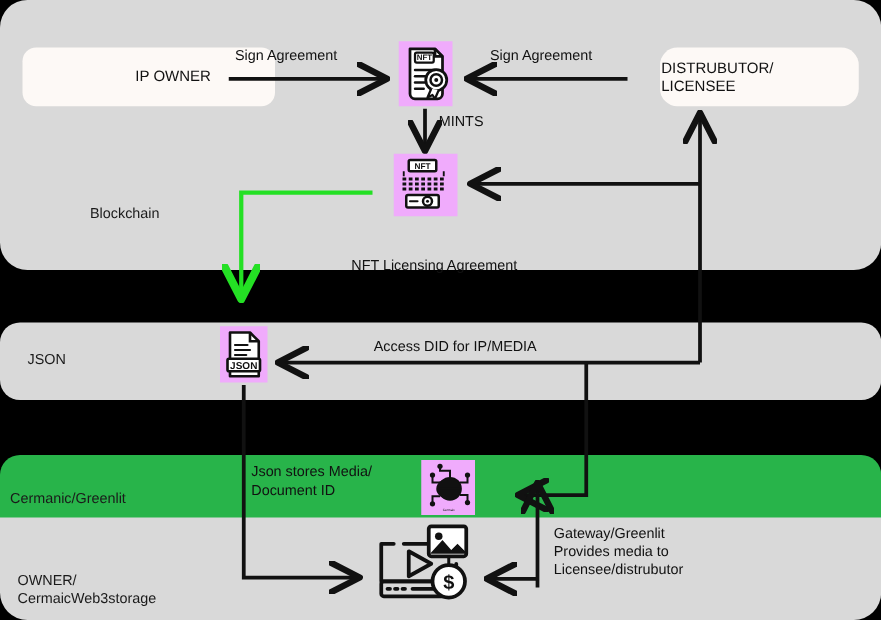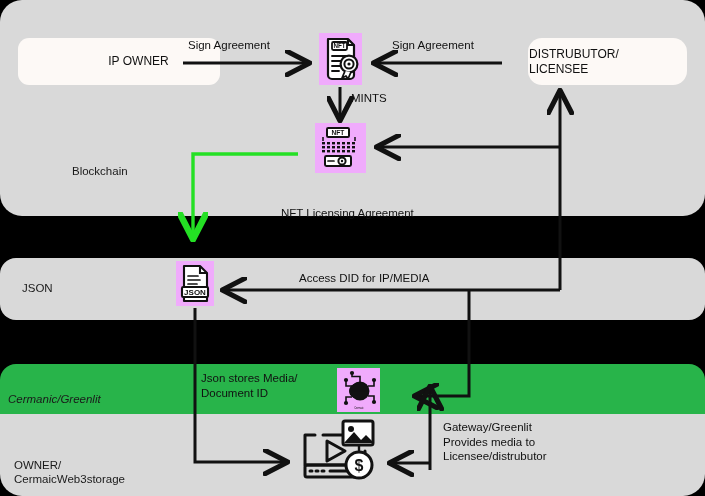--- a/index.html
+++ b/index.html
@@ -16,21 +16,21 @@
   #band-ceramic{left:0;top:364px;width:705px;height:52px;background:#28b44a;
                 border-radius:16px 16px 0 0;}
   #band-web3{left:0;top:414px;width:705px;height:82px;background:#d9d9d9;
              border-radius:0 0 22px 22px;}
 
   
   .band-label{position:absolute;color:#1a1a1a;font-size:11.5px;line-height:14px;
               white-space:pre-line;}
   #lbl-blockchain{left:26px;top:164px;margin-left:46px;}
   #lbl-ipfs{left:22px;top:281px;}
-  #lbl-ceramic{left:8px;top:392px;font-style:italic;}
+  #lbl-ceramic{left:8px;top:392px;}
   #lbl-web3{left:14px;top:458px;}
 
   
   .actor{position:absolute;background:#fdf9f6;border-radius:11px;
          display:flex;align-items:center;color:#111;font-size:12px;
          line-height:15px;white-space:pre-line;padding-left:39px;}
   #box-ipowner{left:18px;top:38px;width:163px;height:47px;justify-content:center;
                text-align:center;}
   #box-distributor{left:528px;top:38px;width:159px;height:47px;
                    padding-left:1px;box-sizing:border-box;border-radius:14px;}

